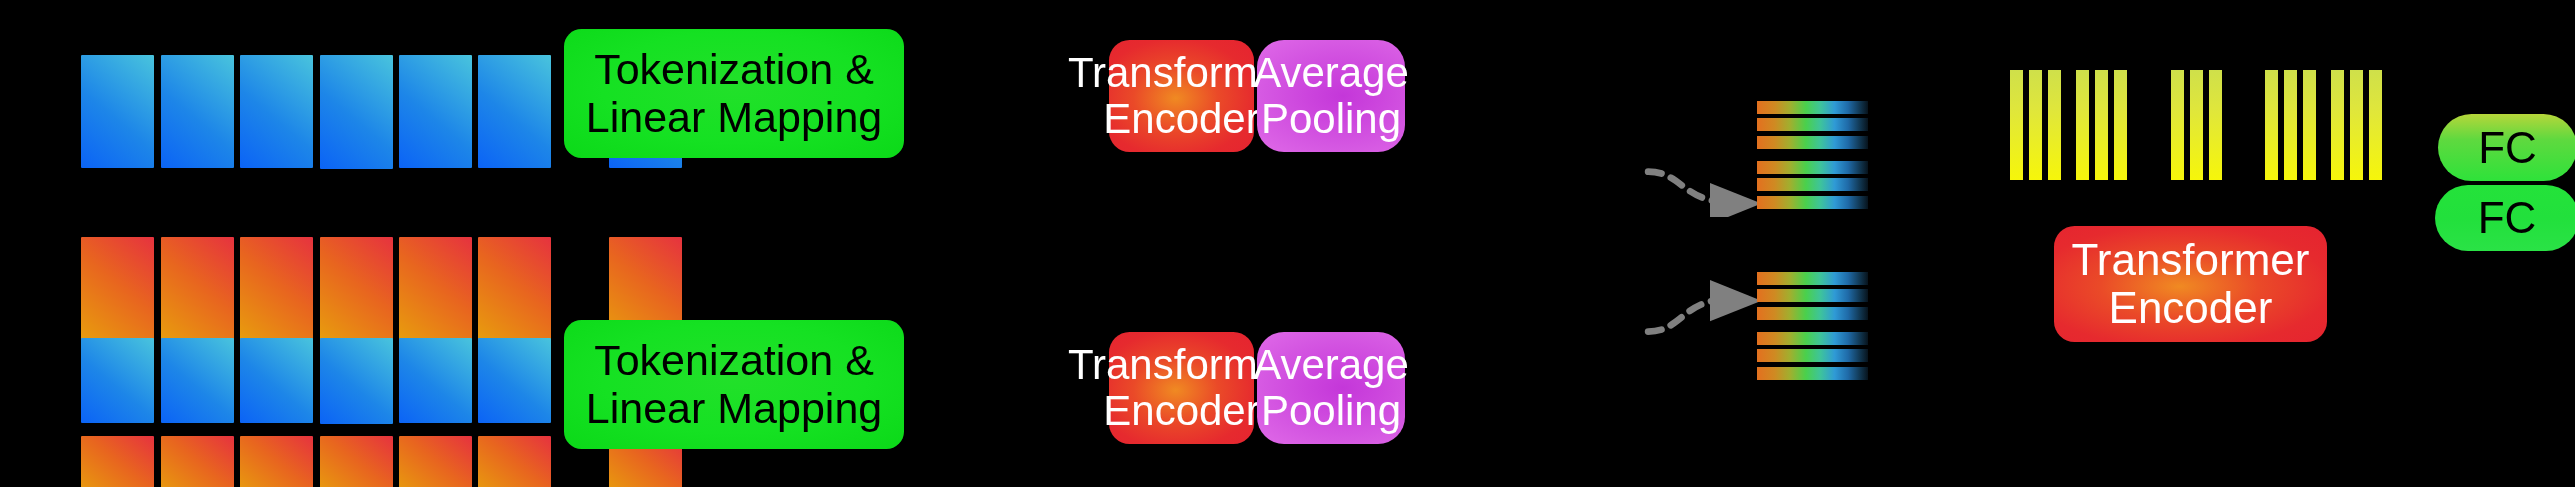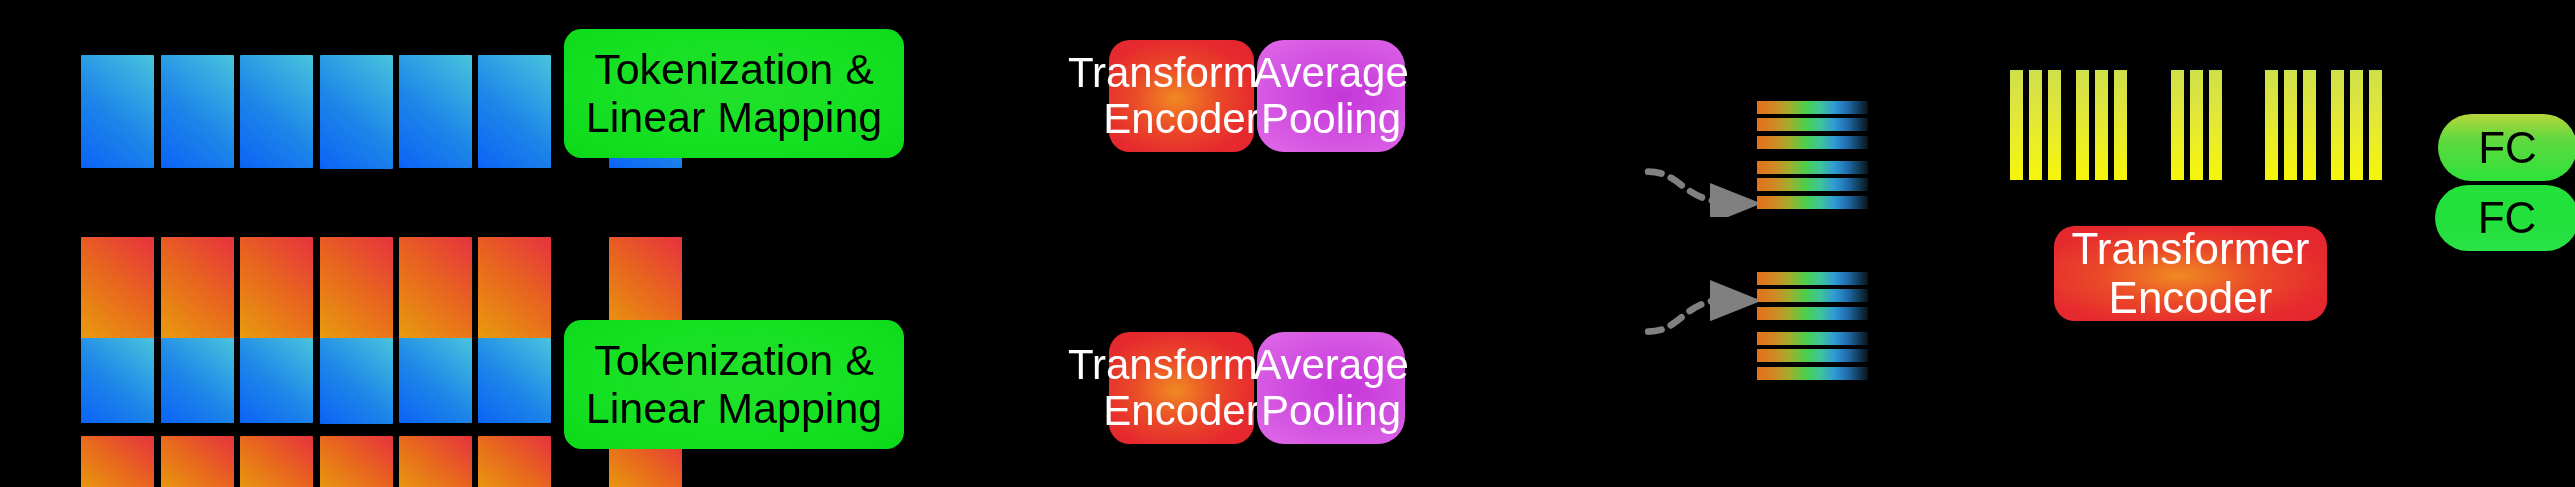--- a/index.html
+++ b/index.html
@@ -145,21 +145,21 @@
   <div class="ybar" style="left:2209px;top:70px;width:13.4px;height:110px;"></div>
 
   <div class="ybar" style="left:2265px;top:70px;width:13.4px;height:110px;"></div>
   <div class="ybar" style="left:2284px;top:70px;width:13.4px;height:110px;"></div>
   <div class="ybar" style="left:2303px;top:70px;width:13.4px;height:110px;"></div>
 
   <div class="ybar" style="left:2331px;top:70px;width:13.4px;height:110px;"></div>
   <div class="ybar" style="left:2350px;top:70px;width:13.4px;height:110px;"></div>
   <div class="ybar" style="left:2369px;top:70px;width:13.4px;height:110px;"></div>
 
-  <div class="box box-red" style="left:2054px;top:226px;width:273px;height:95px;font-size:44px;">
+  <div class="box box-red" style="left:2054px;top:226px;width:273px;height:116px;font-size:44px;">
     <span>Transformer
 Encoder</span>
   </div>
 
   <div class="pill pill-fc1" style="left:2430px;top:114px;width:139px;height:67px;font-size:44px;">
     <span>FC</span>
   </div>
   <div class="pill pill-fc2" style="left:2427px;top:185px;width:144px;height:66px;font-size:44px;">
     <span>FC</span>
   </div>

